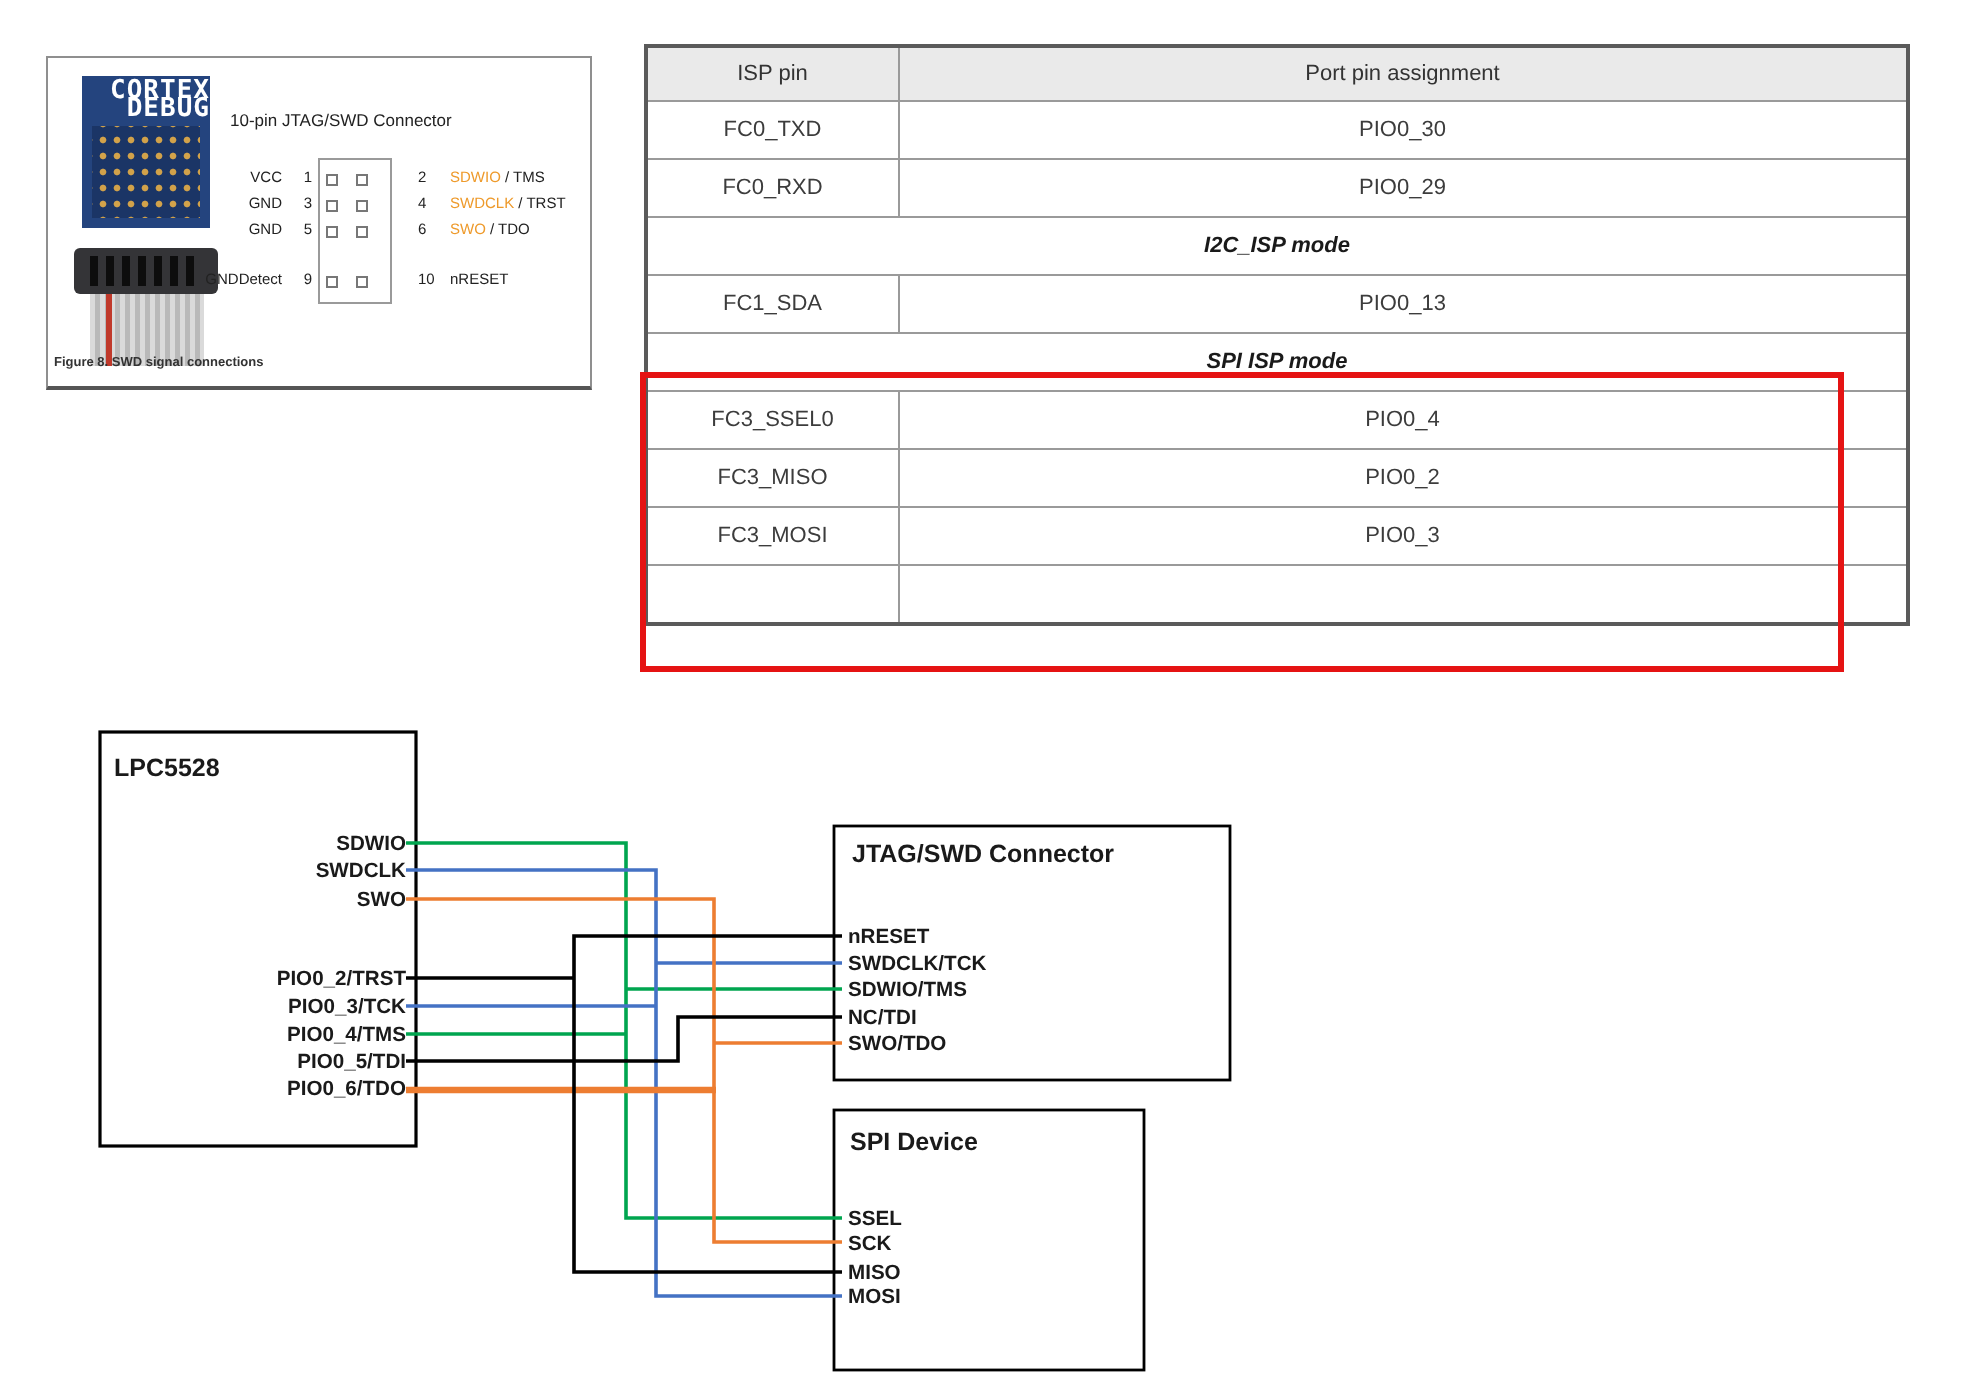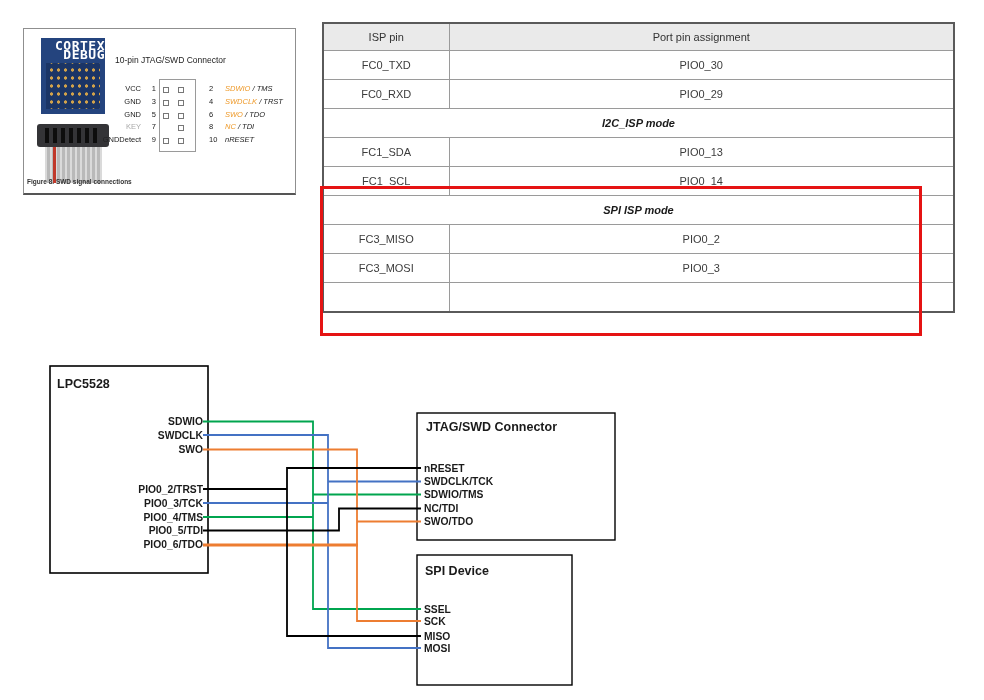--- a/index.html
+++ b/index.html
@@ -32,21 +32,21 @@
                   border:1px solid #9a9a9a; background:#fff; }
   .figrow { position:absolute; left:0; height:13px; width:100%; display:flex; align-items:flex-end;
             font-size:7.5px; color:#222; }
   .fl { width:117px; text-align:right; white-space:nowrap; }
   .fn { width:15px; text-align:right; }
   .sqpad { width:7px; }
   .sq { width:6px; height:6px; border:1px solid #777; box-sizing:border-box; background:#fff; margin-right:9px; }
   .sq:last-of-type { margin-right:0; }
   .hiddensq { visibility:hidden; }
   .rn { width:16px; margin-left:16px; }
-  .rl { white-space:nowrap;font-style:italic; }
+  .rl { white-space:nowrap; }
   .sig { color:var(--sig-orange,#ee9a2b); }
   .gray { color:#aaa; }
   .fig-caption { position:absolute; left:3px; top:149px; font-size:6.5px; font-weight:600; color:#333; }
 
   
   .isp-wrap { position:absolute; left:322px; top:22px; width:633px; height:324px; overflow:hidden; }
   table.isp { border-collapse:collapse; width:633px; table-layout:fixed;
               font-size:11px; color:#3c3c3c; border:2px solid #5a5a5a; }
   table.isp col.c1 { width:126px; }
   table.isp th, table.isp td { border:1px solid #9a9a9a; text-align:center; vertical-align:middle; padding:0; }
@@ -112,29 +112,20 @@
     </div>
     <div class="figrow" style="top:76.5px">
       <span class="fl">GND</span>
       <span class="fn">5</span>
       <span class="sqpad"></span>
         <span class="sq"></span>
         <span class="sq"></span>
       <span class="rn">6</span>
       <span class="rl"><span class="sig">SWO</span><span> / TDO</span></span>
     </div>
-    <div class="figrow" style="top:89px">
-      <span class="fl gray">KEY</span>
-      <span class="fn">7</span>
-      <span class="sqpad"></span>
-        <span class="sq hiddensq"></span>
-        <span class="sq"></span>
-      <span class="rn">8</span>
-      <span class="rl"><span class="sig">NC</span><span> / TDI</span></span>
-    </div>
     <div class="figrow" style="top:102px">
       <span class="fl">GNDDetect</span>
       <span class="fn">9</span>
       <span class="sqpad"></span>
         <span class="sq"></span>
         <span class="sq"></span>
       <span class="rn">10</span>
       <span class="rl"><span class="sig"></span><span>nRESET</span></span>
     </div>
 
@@ -161,25 +152,25 @@
         <td>PIO0_29</td>
       </tr>
       <tr>
         <td class="mode" colspan="2">I2C_ISP mode</td>
       </tr>
       <tr>
         <td>FC1_SDA</td>
         <td>PIO0_13</td>
       </tr>
       <tr>
-        <td>FC1_SCL</td>
-        <td>PIO0_14</td>
-      </tr>
-      <tr>
         <td class="mode" colspan="2">SPI ISP mode</td>
+      </tr>
+      <tr>
+        <td>FC3_SSEL0</td>
+        <td>PIO0_4</td>
       </tr>
       <tr>
         <td>FC3_MISO</td>
         <td>PIO0_2</td>
       </tr>
       <tr>
         <td>FC3_MOSI</td>
         <td>PIO0_3</td>
       </tr>
       <tr class="partial">

